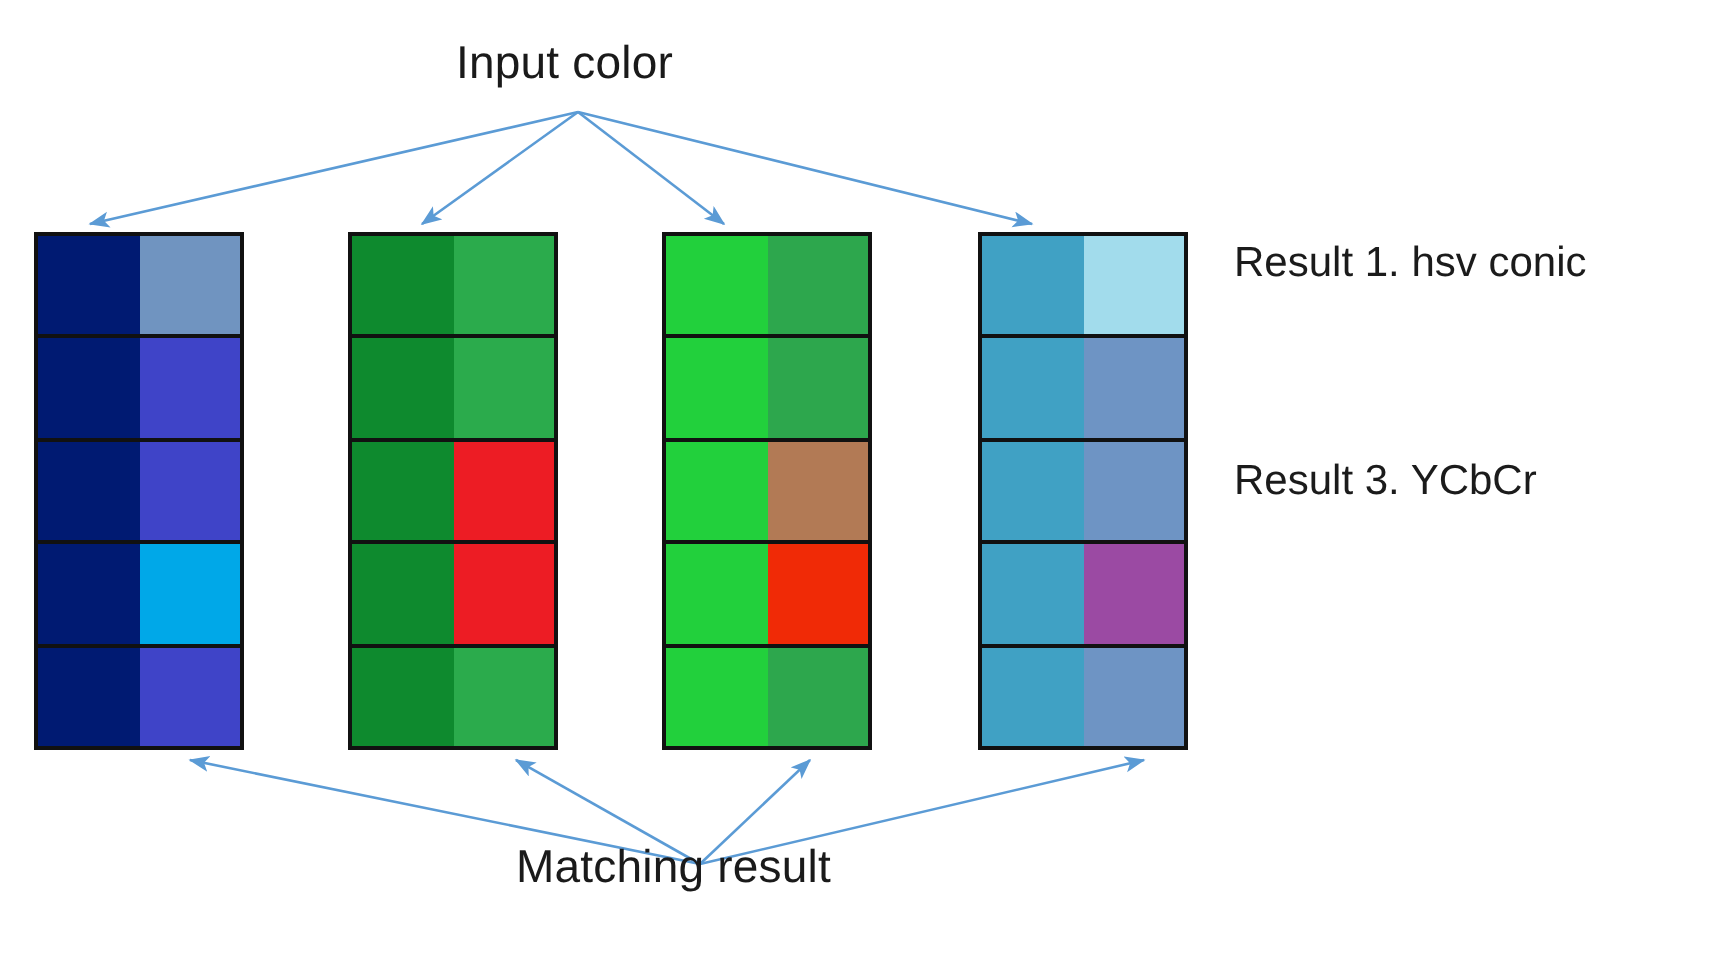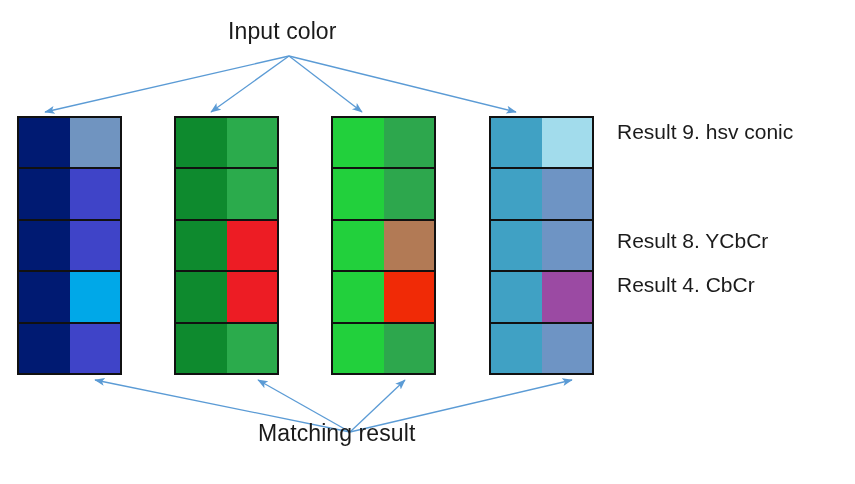--- a/index.html
+++ b/index.html
@@ -172,17 +172,16 @@
       <div class="row">
         <div class="cell" style="background: rgb(64, 161, 196);"></div>
         <div class="cell" style="background: rgb(155, 74, 163);"></div>
       </div>
       <div class="row">
         <div class="cell" style="background: rgb(64, 161, 196);"></div>
         <div class="cell" style="background: rgb(110, 148, 196);"></div>
       </div>
     </div>
 
-  <div class="result-label" id="label-0">Result 9. hsv conic</div>
-  <div class="result-label" id="label-2">Result 8. YCbCr</div>
-  <div class="result-label" id="label-3">Result 4. CbCr</div>
+  <div class="result-label" id="label-0">Result 1. hsv conic</div>
+  <div class="result-label" id="label-2">Result 3. YCbCr</div>
 
 </div>
 
 </body></html>

